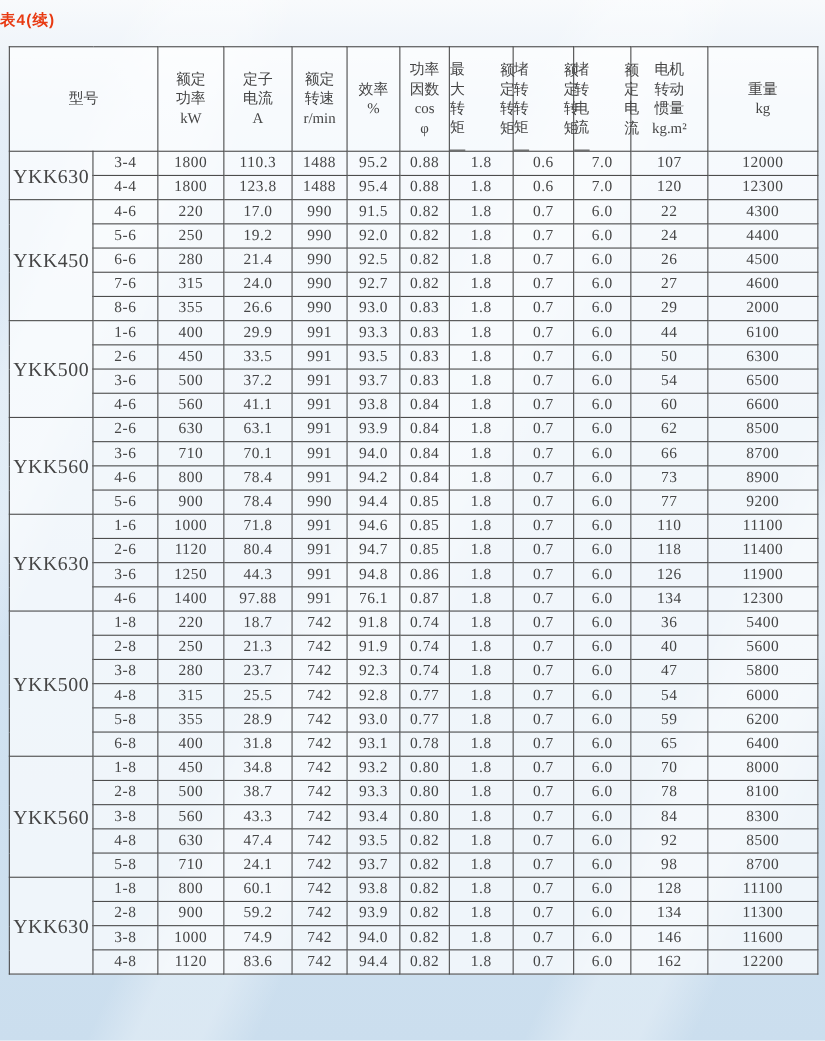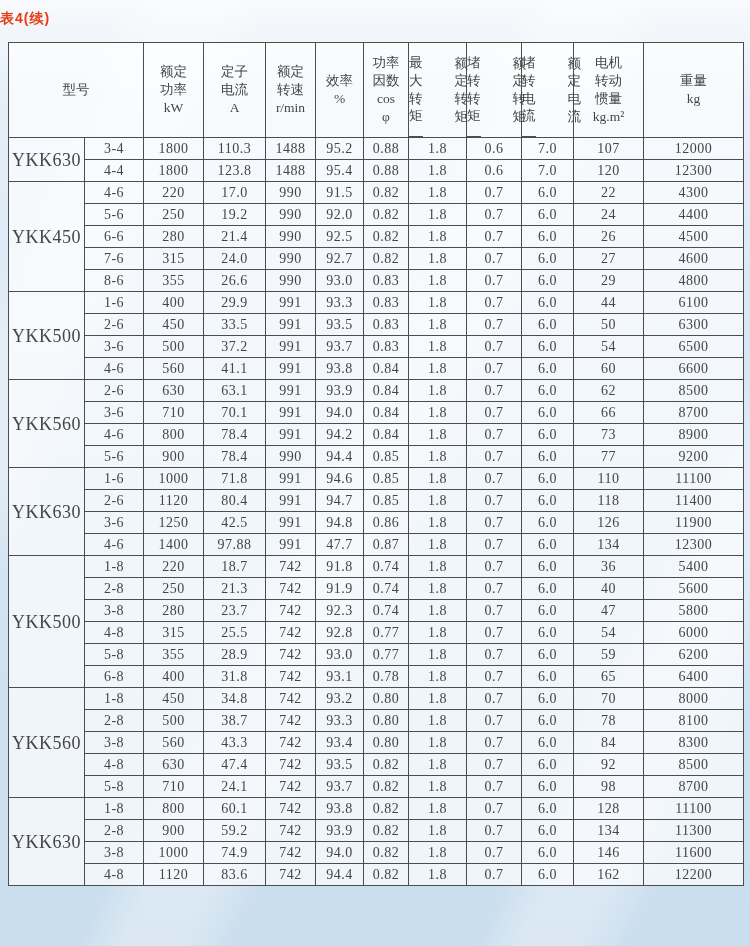--- a/index.html
+++ b/index.html
@@ -195,21 +195,21 @@
         <td>8-6</td>
         <td>355</td>
         <td>26.6</td>
         <td>990</td>
         <td>93.0</td>
         <td>0.83</td>
         <td>1.8</td>
         <td>0.7</td>
         <td>6.0</td>
         <td>29</td>
-        <td>4800</td>
+        <td>2000</td>
       </tr>
       <tr>
         <td rowspan="4" class="model-cell">YKK500</td>
         <td>1-6</td>
         <td>400</td>
         <td>29.9</td>
         <td>991</td>
         <td>93.3</td>
         <td>0.83</td>
         <td>1.8</td>
@@ -333,36 +333,36 @@
         <td>0.85</td>
         <td>1.8</td>
         <td>0.7</td>
         <td>6.0</td>
         <td>118</td>
         <td>11400</td>
       </tr>
       <tr>
         <td>3-6</td>
         <td>1250</td>
-        <td>42.5</td>
+        <td>44.3</td>
         <td>991</td>
         <td>94.8</td>
         <td>0.86</td>
         <td>1.8</td>
         <td>0.7</td>
         <td>6.0</td>
         <td>126</td>
         <td>11900</td>
       </tr>
       <tr>
         <td>4-6</td>
         <td>1400</td>
         <td>97.88</td>
         <td>991</td>
-        <td>47.7</td>
+        <td>76.1</td>
         <td>0.87</td>
         <td>1.8</td>
         <td>0.7</td>
         <td>6.0</td>
         <td>134</td>
         <td>12300</td>
       </tr>
       <tr>
         <td rowspan="6" class="model-cell">YKK500</td>
         <td>1-8</td>

